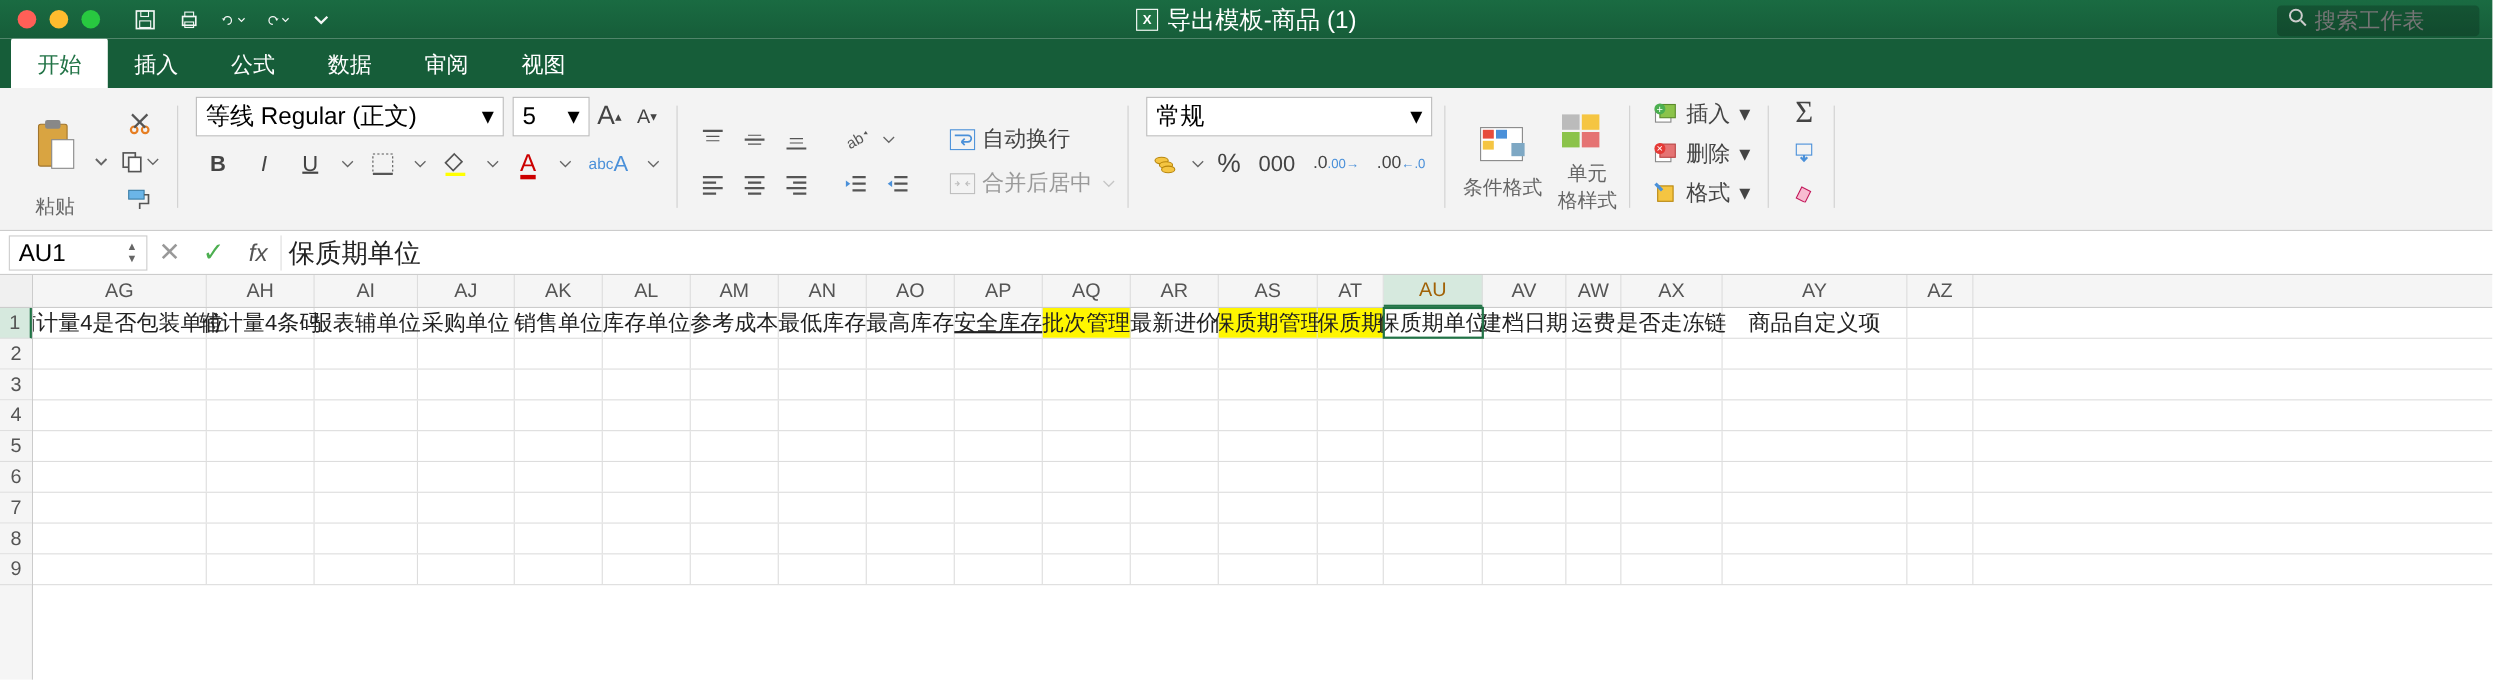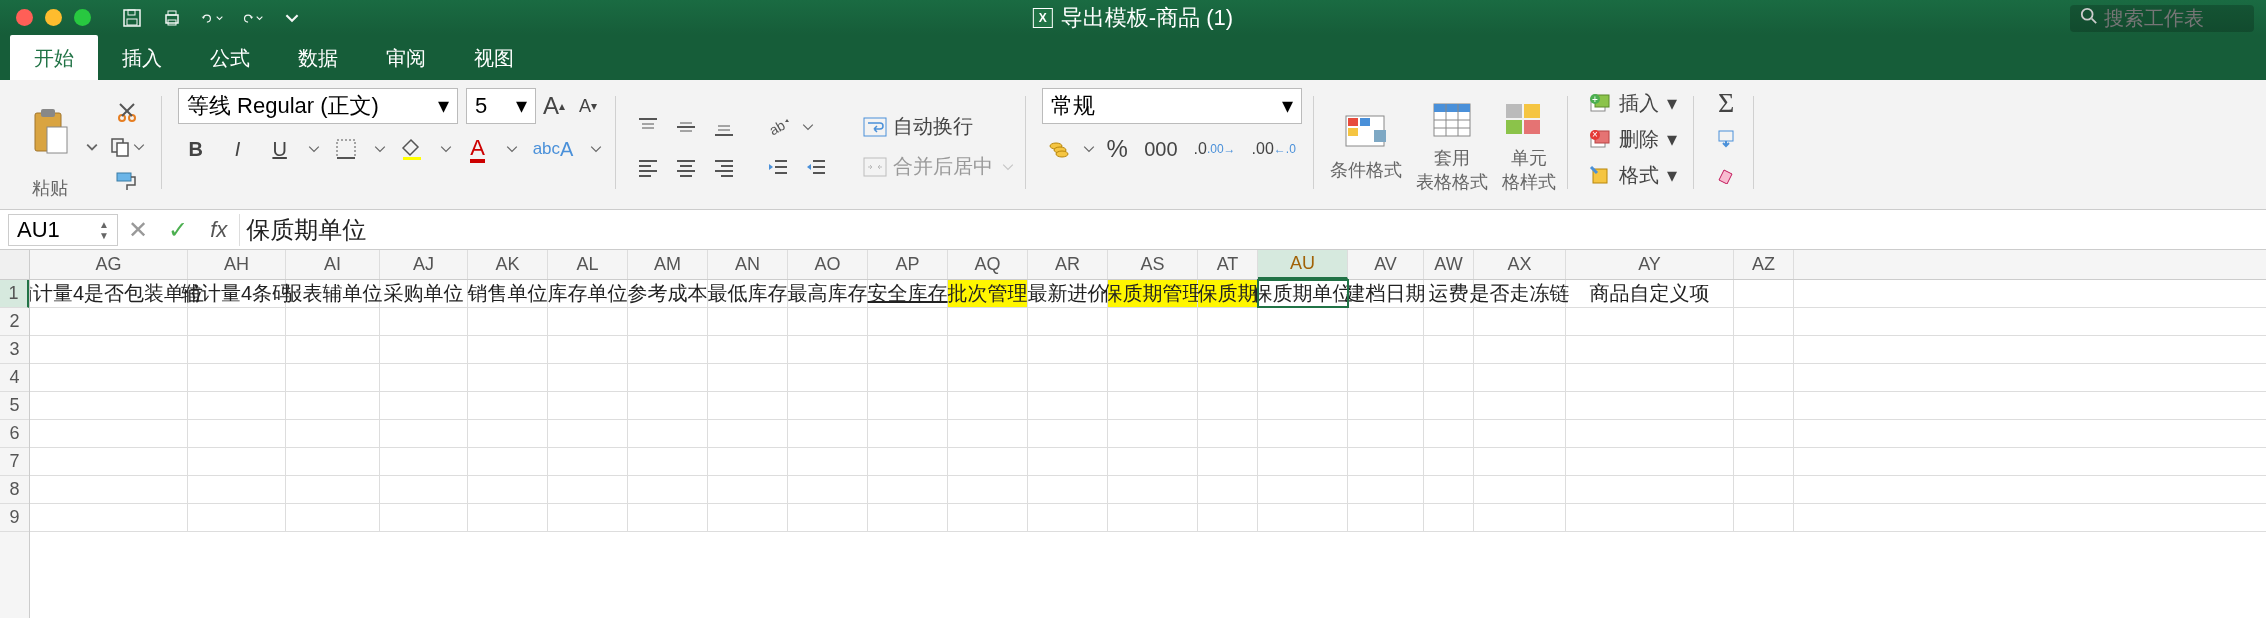--- a/index.html
+++ b/index.html
@@ -31,21 +31,21 @@
 .bigbtn { width: 56px; height: 76px; display: flex; flex-direction: column; align-items: center; justify-content: center; cursor: pointer; }
 .dd { width: 12px; height: 12px; margin-left: 2px; }
 .btn { height: 30px; min-width: 32px; padding: 0 4px; display: inline-flex; align-items: center; justify-content: center; border: 1px solid transparent; cursor: pointer; font-size: 20px; color: #444; }
 .row { display: flex; align-items: center; gap: 2px; }
 .col { display: flex; flex-direction: column; gap: 4px; }
 .select { height: 36px; background: #fff; border: 1px solid #bbb; display: flex; align-items: center; padding: 0 8px; font-size: 22px; }
 .select .arrow { margin-left: auto; }
 
 
 .fbar { height: 40px; border-bottom: 1px solid #ccc; display: flex; align-items: center; background: #fff; }
-.namebox { width: 110px; height: 32px; border: 1px solid #ccc; margin: 0 0 0 8px; display: flex; align-items: center; padding: 0 8px; font-size: 22px; }
+.namebox { width: 126px; height: 32px; border: 1px solid #ccc; margin: 0 0 0 8px; display: flex; align-items: center; padding: 0 8px; font-size: 22px; }
 .namebox .stepper { margin-left: auto; display: flex; flex-direction: column; font-size: 10px; color: #666; }
 .fbar .fx { font-style: italic; font-size: 22px; color: #555; margin: 0 12px; }
 .fbar .fml { font-size: 24px; color: #222; padding-left: 6px; border-left: 1px solid #ddd; }
 .fbar .cx { color: #999; font-size: 24px; margin: 0 10px; }
 
 
 .grid { display: flex; height: calc(618px - 35px - 45px - 130px - 40px); background: #fff; }
 .rownums { width: 30px; background: #f5f5f5; border-right: 1px solid #ccc; }
 .corner { height: 30px; border-bottom: 1px solid #ccc; background: #f0f0f0; }
 .rownum { height: 28px; border-bottom: 1px solid #ddd; display: flex; align-items: center; justify-content: center; font-size: 18px; color: #555; background: #f5f5f5; }
@@ -215,21 +215,21 @@
           <svg class="dd" viewBox="0 0 10 10">
             <path d="M1 3 l4 4 l4 -4" fill="none" stroke="#666"></path>
           </svg>
         <span class="btn">
             <span style="display:inline-block"><span style="font-size:22px;color:#c00">A</span><span style="display:block;height:4px;background:#c00;margin-top:-2px"></span></span>
           </span>
           <svg class="dd" viewBox="0 0 10 10">
             <path d="M1 3 l4 4 l4 -4" fill="none" stroke="#666"></path>
           </svg>
         <span class="btn">
-            <span style="font-size:17px;color:#4a90d9">abc</span>
+            <span style="font-size:14px;color:#4a90d9">abc</span>
             <br>
             <span style="color:#4a90d9;font-size:20px">A</span>
           </span>
           <svg class="dd" viewBox="0 0 10 10">
             <path d="M1 3 l4 4 l4 -4" fill="none" stroke="#666"></path>
           </svg>
       </div>
     </div>
   </div>
 
@@ -376,32 +376,20 @@
     <div class="group-body" style="gap:14px">
       <div class="col" style="align-items:center">
         <svg width="44" height="40" viewBox="0 0 44 40">
             <rect x="2" y="4" width="38" height="30" fill="#fff" stroke="#888"></rect>
             <rect x="4" y="6" width="10" height="8" fill="#e74c3c"></rect>
             <rect x="16" y="6" width="10" height="8" fill="#4a90d9"></rect>
             <rect x="4" y="16" width="10" height="8" fill="#f5c542"></rect>
             <rect x="30" y="18" width="12" height="12" fill="#7ea8c4"></rect>
           </svg>
         <span class="group-label">条件格式</span>
-      </div>
-      <div class="col" style="align-items:center">
-        <svg width="44" height="40" viewBox="0 0 44 40">
-            <rect x="4" y="4" width="36" height="32" fill="#fff" stroke="#888"></rect>
-            <rect x="4" y="4" width="36" height="8" fill="#4a90d9"></rect>
-            <line x1="4" y1="20" x2="40" y2="20" stroke="#888"></line>
-            <line x1="4" y1="28" x2="40" y2="28" stroke="#888"></line>
-            <line x1="16" y1="4" x2="16" y2="36" stroke="#888"></line>
-            <line x1="28" y1="4" x2="28" y2="36" stroke="#888"></line>
-          </svg>
-        <span class="group-label" style="white-space:pre;text-align:center">套用
-表格格式</span>
       </div>
       <div class="col" style="align-items:flex-start">
         <svg width="44" height="40" viewBox="0 0 44 40">
             <rect x="4" y="4" width="16" height="14" fill="#bbb"></rect>
             <rect x="22" y="4" width="16" height="14" fill="#f5c542"></rect>
             <rect x="4" y="20" width="16" height="14" fill="#8bc34a"></rect>
             <rect x="22" y="20" width="16" height="14" fill="#e57373"></rect>
           </svg>
         <span class="group-label" style="white-space:pre;text-align:center">单元
 格样式</span>

